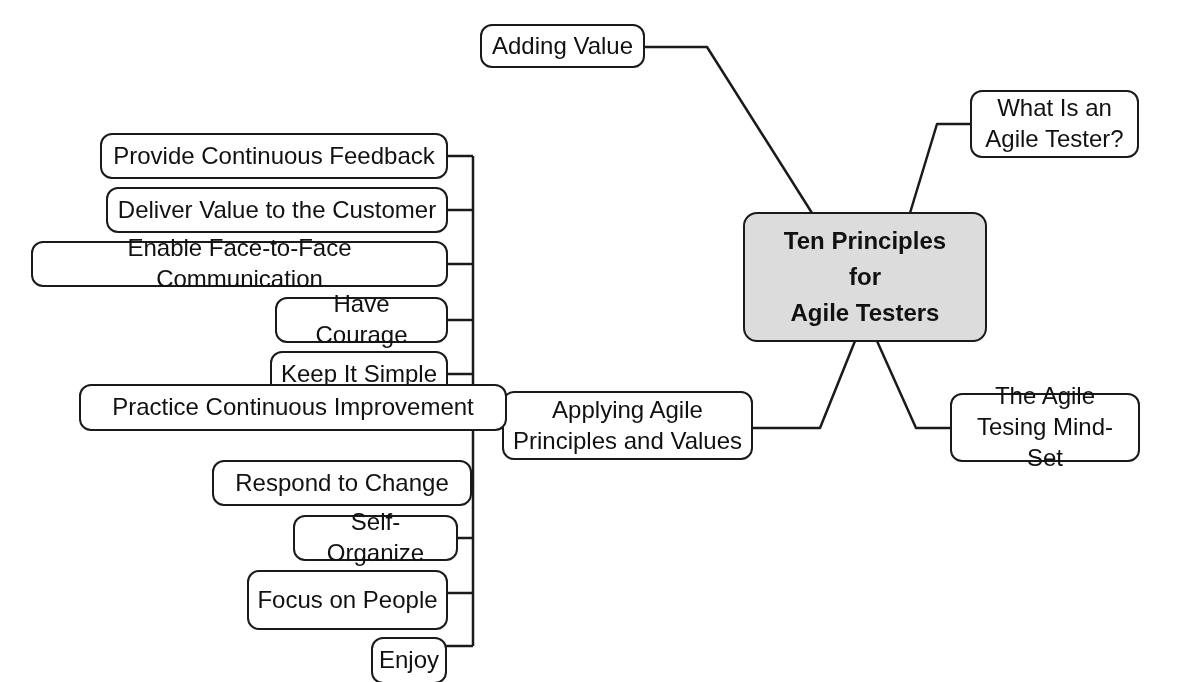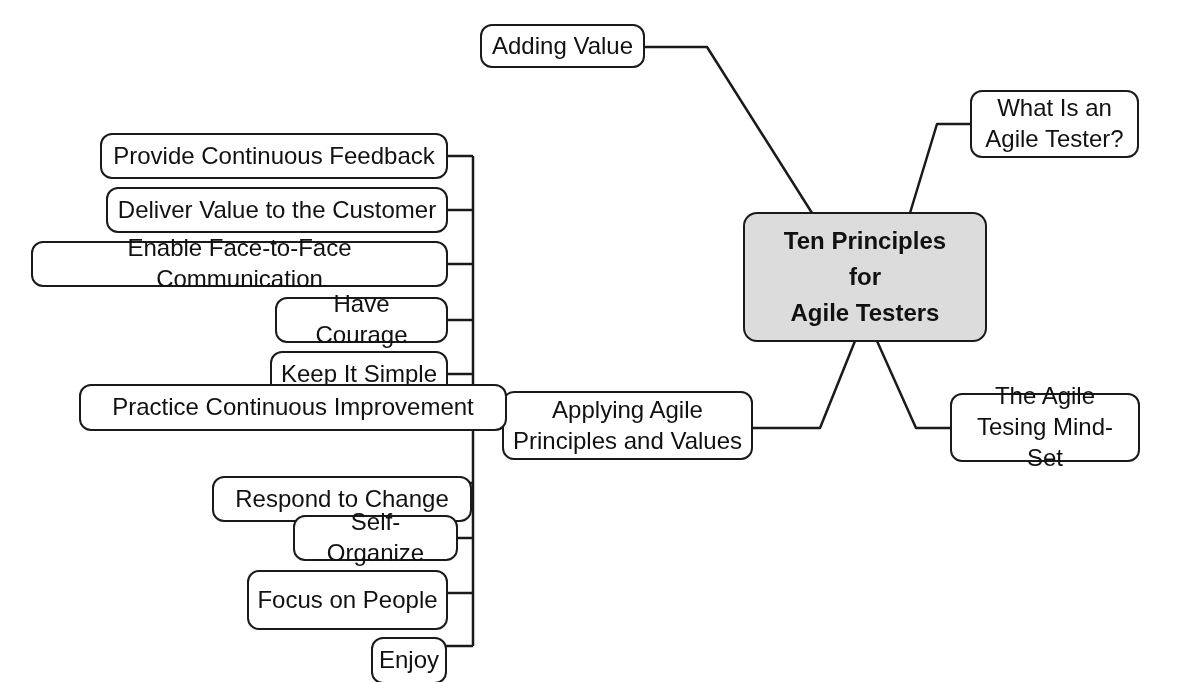--- a/index.html
+++ b/index.html
@@ -97,21 +97,21 @@
   <div class="node" style="left:106px; top:187px; width:342px; height:46px;">Deliver Value to the Customer</div>
 
   <div class="node" style="left:275px; top:297px; width:173px; height:46px;">Have Courage</div>
 
   <div class="node" style="left:31px; top:241px; width:417px; height:46px;">Enable Face-to-Face Communication</div>
 
   <div class="node" style="left:270px; top:351px; width:178px; height:46px;">Keep It Simple</div>
 
   <div class="node" style="left:58px; top:384px; width:428px; height:47px;margin-left:21px;">Practice Continuous Improvement</div>
 
-  <div class="node" style="left:212px; top:460px; width:260px; height:46px;margin-top:16px;">Respond to Change</div>
+  <div class="node" style="left:212px; top:460px; width:260px; height:46px;">Respond to Change</div>
 
   <div class="node" style="left:293px; top:515px; width:165px; height:46px;">Self-Organize</div>
 
   <div class="node" style="left:247px; top:570px; width:201px; height:60px;">Focus on People</div>
 
   <div class="node" style="left:371px; top:637px; width:76px; height:47px;">Enjoy</div>
 
 </div>
 
 </body></html>

